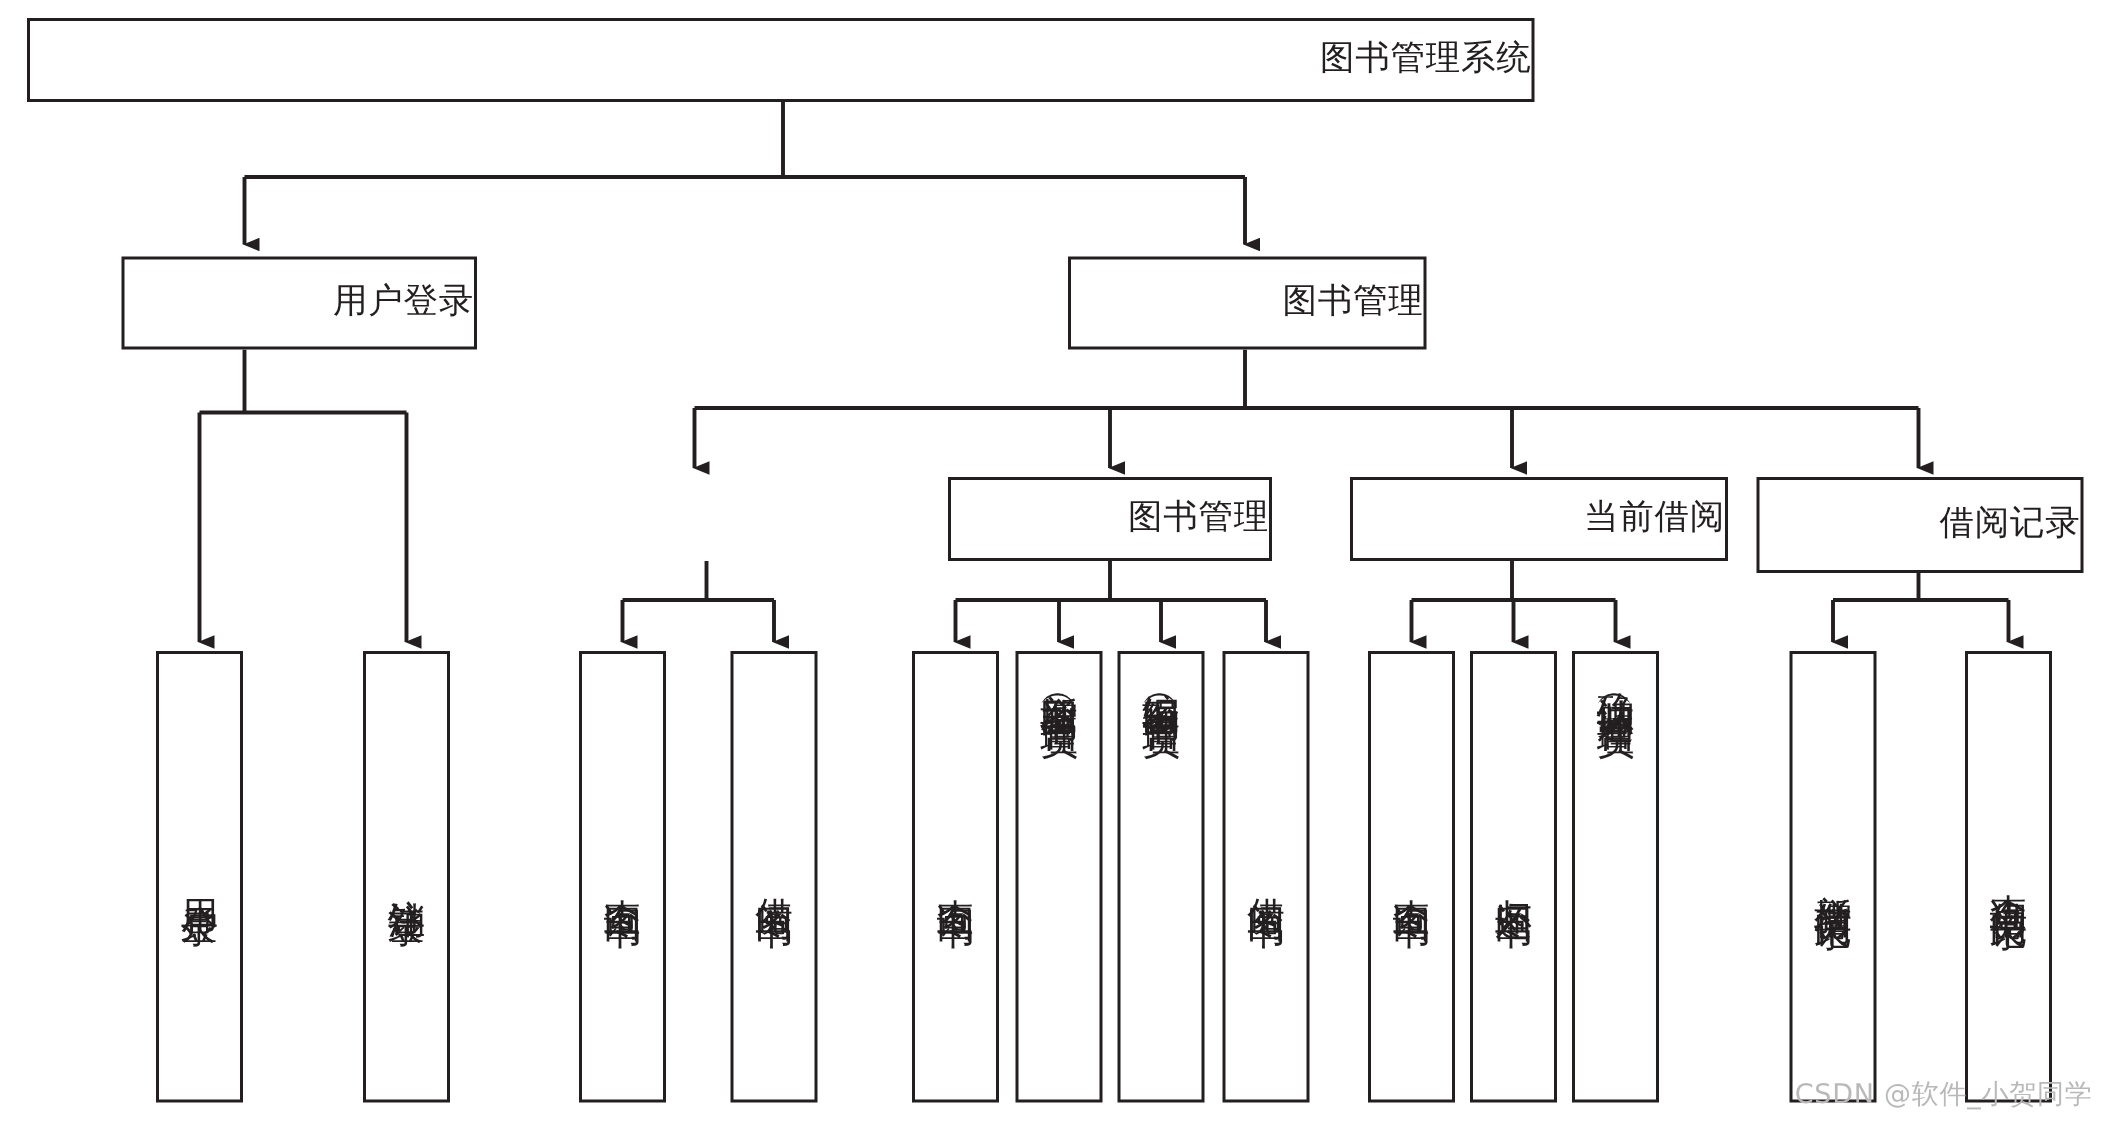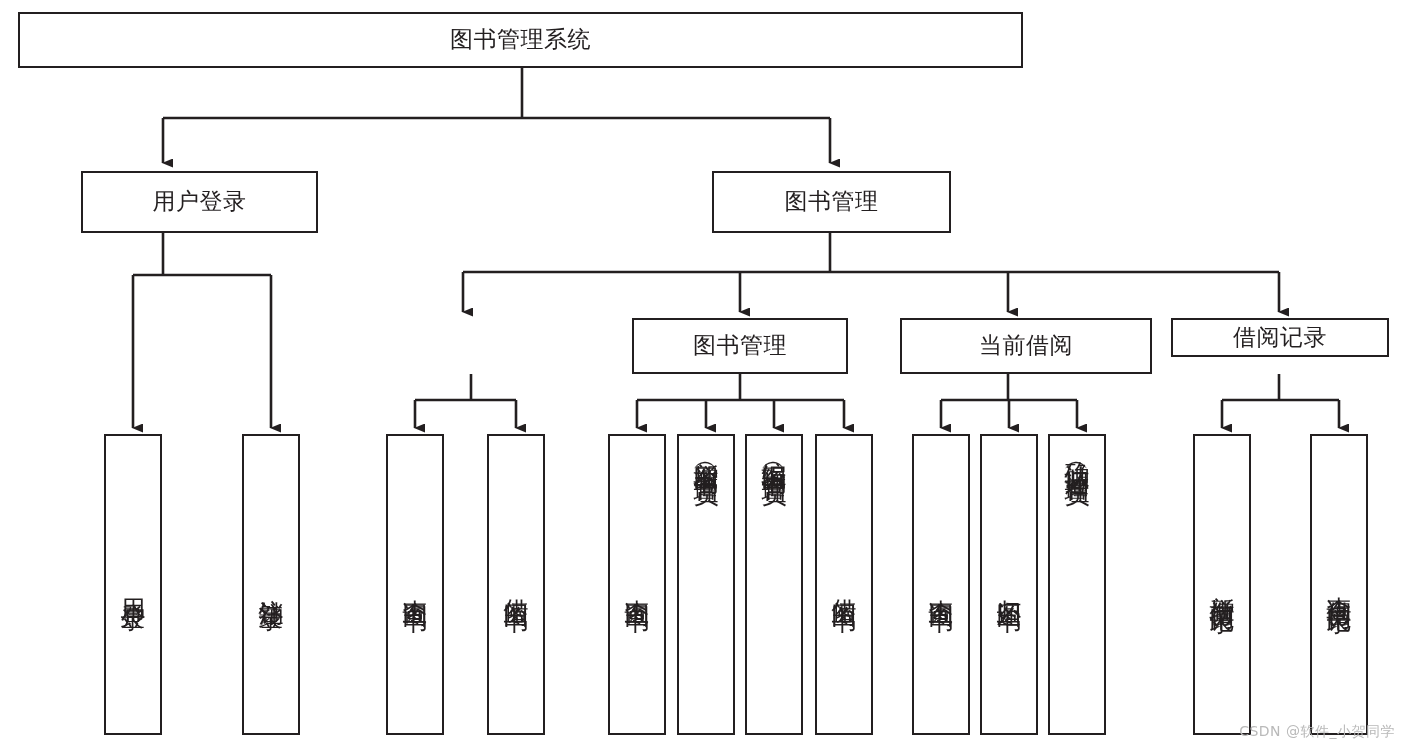--- a/index.html
+++ b/index.html
@@ -26,21 +26,21 @@
     height: 747px;
     pointer-events: none;
   }
   .node {
     position: absolute;
     box-sizing: border-box;
     background: #ffffff;
     border: 2px solid #231f20;
     display: flex;
     align-items: center;
-    justify-content: center;
+    justify-content: flex-end;
     color: #231f20;
   }
   .node-label {
     display: block;
     text-align: center;
     line-height: 1.18;
     letter-spacing: 0.5px;
     white-space: nowrap;
   }
   
@@ -65,21 +65,21 @@
     letter-spacing: 3px;
     white-space: nowrap;
   }
   .node.v-node.align-top {
     align-items: flex-start;
   }
   #watermark {
     position: absolute;
     right: 10px;
     bottom: 6px;
-    font-size: 14px;
+    font-size: 18px;
     color: #b9b9b9;
     white-space: nowrap;
     letter-spacing: 0.5px;
   }
 </style>
 </head>
 <body>
 
 <div id="diagram-root">
 
@@ -146,21 +146,21 @@
   <div class="node h-node" style="left:712px; top:171px; width:239px; height:62px;">
     <span class="node-label">图书管理</span>
   </div>
 
   <div class="node h-node" style="left:632px; top:318px; width:216px; height:56px;">
     <span class="node-label">图书管理</span>
   </div>
   <div class="node h-node" style="left:900px; top:318px; width:252px; height:56px;">
     <span class="node-label">当前借阅</span>
   </div>
-  <div class="node h-node" style="left:1171px; top:318px; width:218px; height:39px;">
+  <div class="node h-node" style="left:1171px; top:318px; width:218px; height:64px;">
     <span class="node-label">借阅记录</span>
   </div>
 
   <div class="node v-node" style="left:104px; top:434px; width:58px; height:301px;">
     <span class="node-label">用户登录</span>
   </div>
   <div class="node v-node" style="left:242px; top:434px; width:58px; height:301px;">
     <span class="node-label">注销登录</span>
   </div>
 

